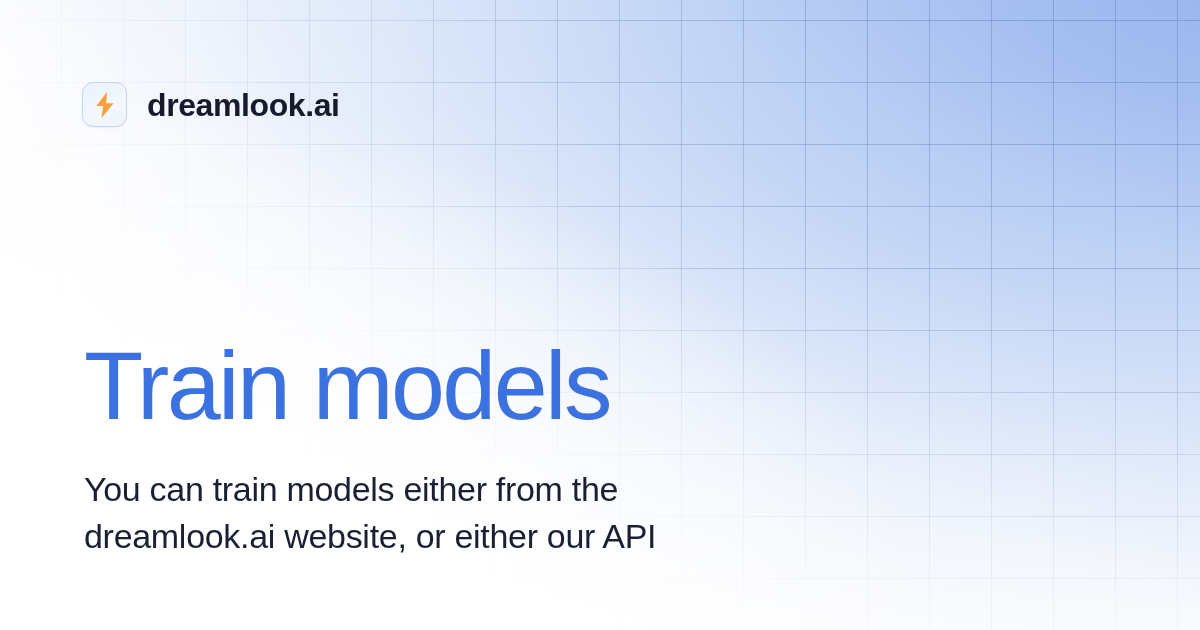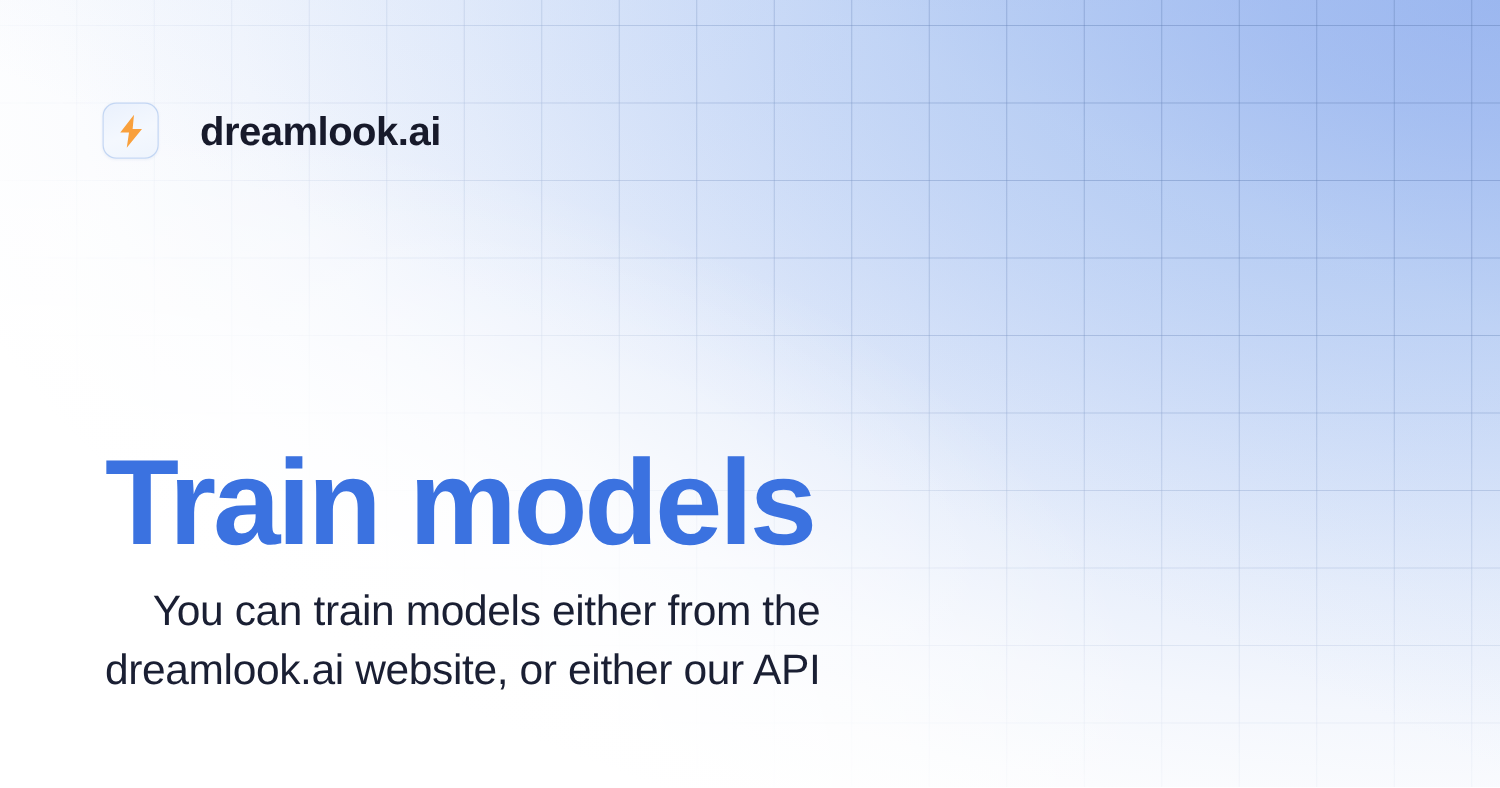--- a/index.html
+++ b/index.html
@@ -92,21 +92,21 @@
     z-index:5;
   }
 
   
   .brand {
     position:absolute;
     left:82px;
     top:82px;
     display:flex;
     align-items:center;
-    gap:33px;
+    gap:20px;
   }
 
   .logo-box {
     width:45px;
     height:45px;
     border-radius:11px;
     background:linear-gradient(160deg,#eaf1fd 0%,#f4f8fe 55%,#eef4fd 100%);
     border:1px solid #c3d6f3;
     display:flex;
     align-items:center;
@@ -125,40 +125,38 @@
     line-height:1;
     white-space:nowrap;
   }
 
   
   .headline {
     position:absolute;
     left:84px;
     top:337px;
     font-size:97px;
-    font-weight:700;
+    font-weight:400;
     letter-spacing:-2.6px;
     line-height:1;
     color:#3b72e0;
     white-space:nowrap;
-    margin-top:16px;
   }
 
   
   .subtitle {
     position:absolute;
     left:84px;
     top:466px;
     font-size:34px;
     font-weight:400;
     line-height:47px;
     letter-spacing:-0.3px;
     color:#1a1f33;
     max-width:720px;
-    text-align:right;
   }
   .subtitle .line { display:block; white-space:nowrap; }
 </style>
 </head>
 <body>
 
 <div class="banner">
 
   <div class="bg-base"></div>
   <div class="bg-tint"></div>

